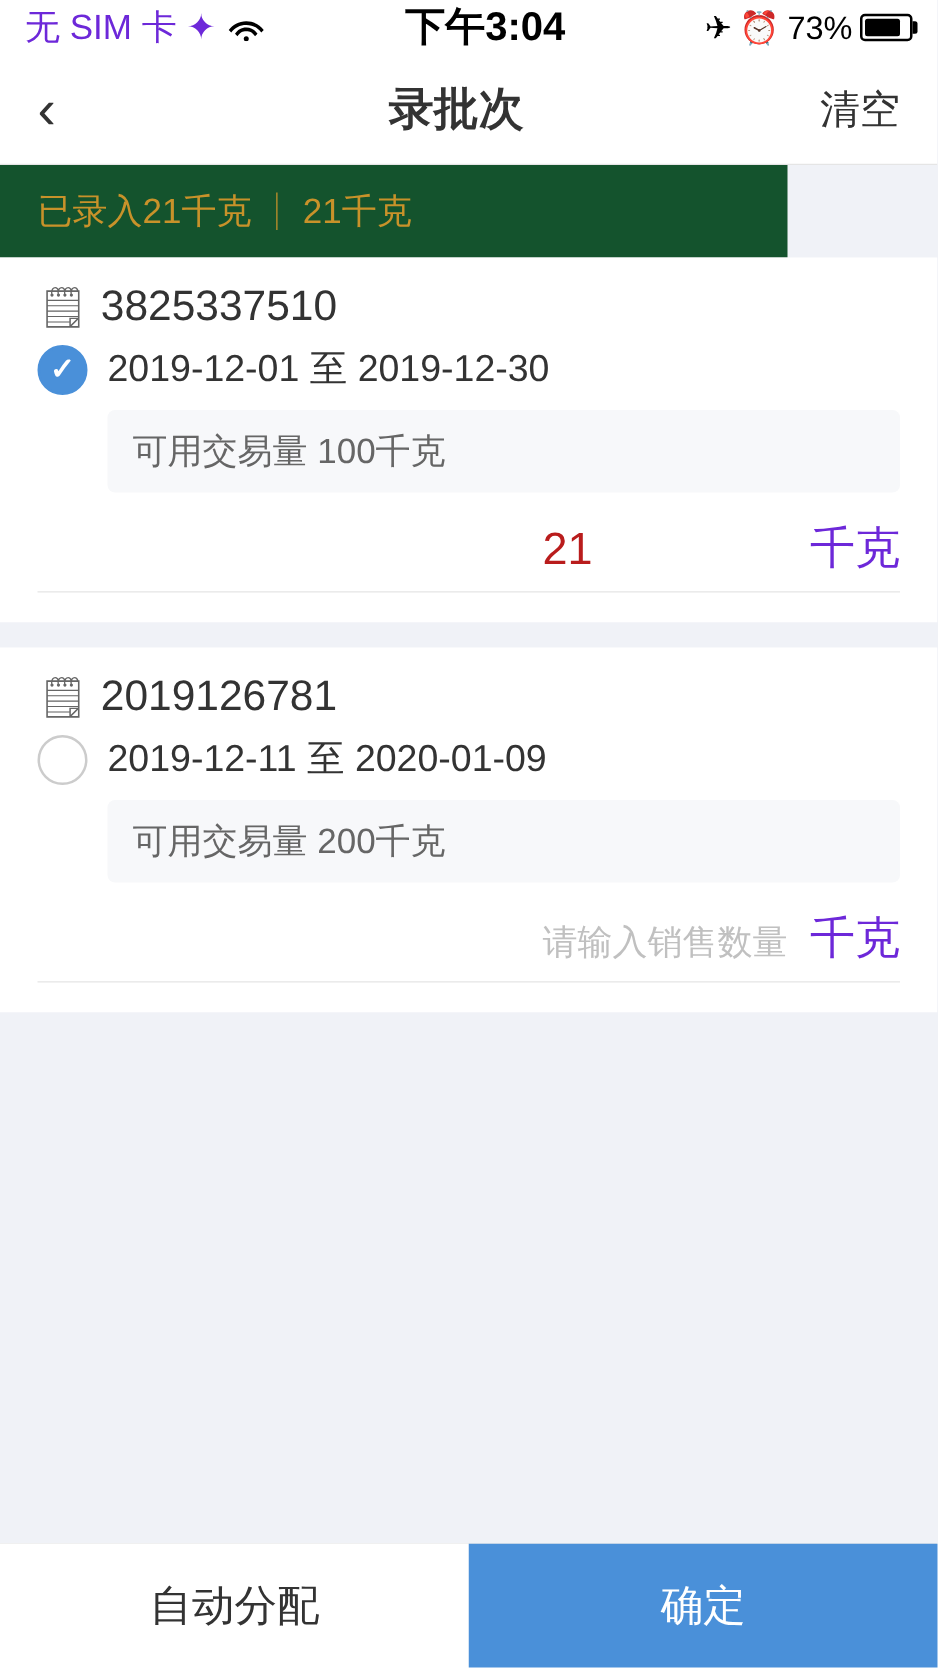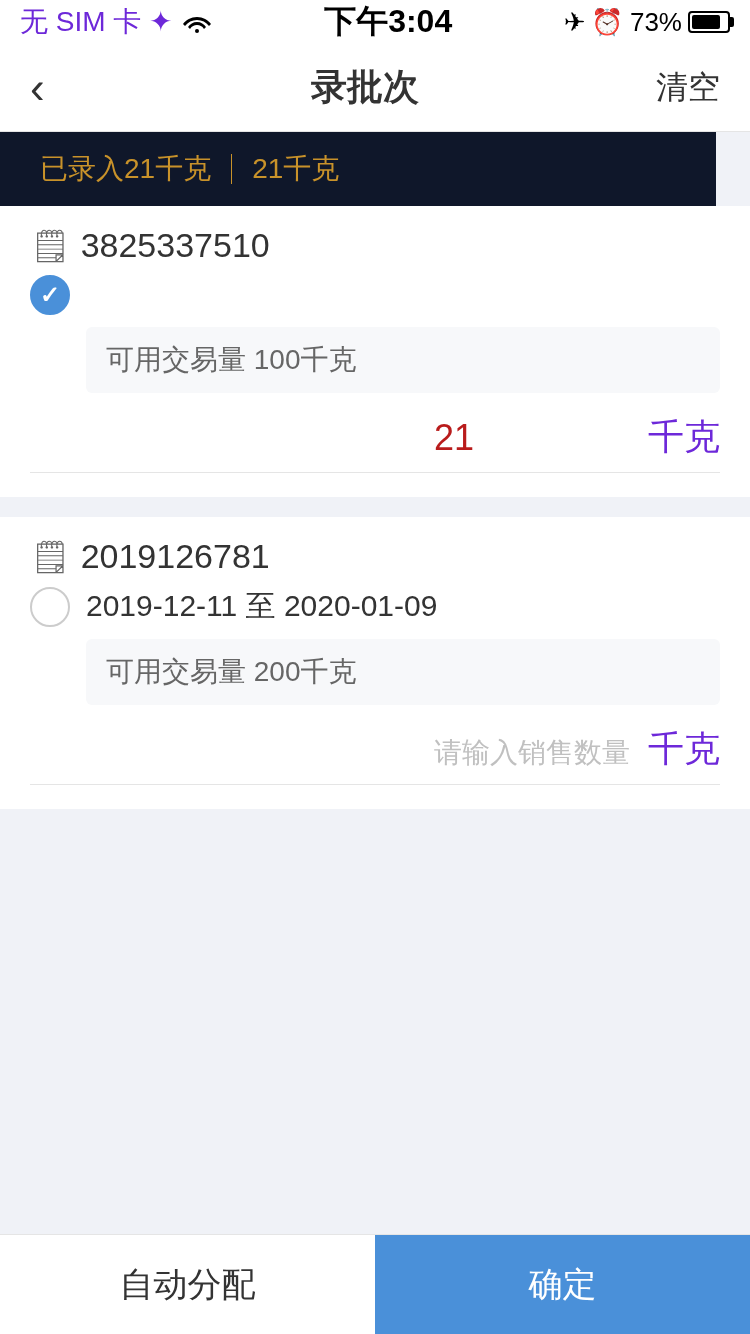--- a/index.html
+++ b/index.html
@@ -96,23 +96,23 @@
     .nav-action {
       font-size: 32px;
       color: #333;
       cursor: pointer;
       width: 80px;
       text-align: right;
     }
 
     
     .info-banner {
-      width: 716px;
-      background: #0f172a;
-      padding: 18px 40px;
+      width: 630px;
+      background: #14532d;
+      padding: 18px 30px;
       display: flex;
       align-items: center;
       gap: 20px;
     }
     .info-label {
       font-size: 28px;
       color: #c8922a;
     }
     .info-divider {
       width: 1px;
@@ -295,20 +295,21 @@
 
 <div class="content-area">
 
   <div class="batch-item">
     <div class="batch-header">
       <span class="batch-id-icon">🗒</span>
       <span class="batch-id">3825337510</span>
     </div>
     <div class="batch-row-date">
       <div class="radio-circle checked"></div>
+      <span class="batch-date">2019-12-01 至 2019-12-30</span>
     </div>
     <div class="batch-qty-row">
       <span class="batch-qty-text">可用交易量 100千克</span>
     </div>
     <div class="batch-input-row">
       <input class="batch-input" type="text" value="21" placeholder="" style="">
       <span class="batch-unit">千克</span>
     </div>
   </div>
 

